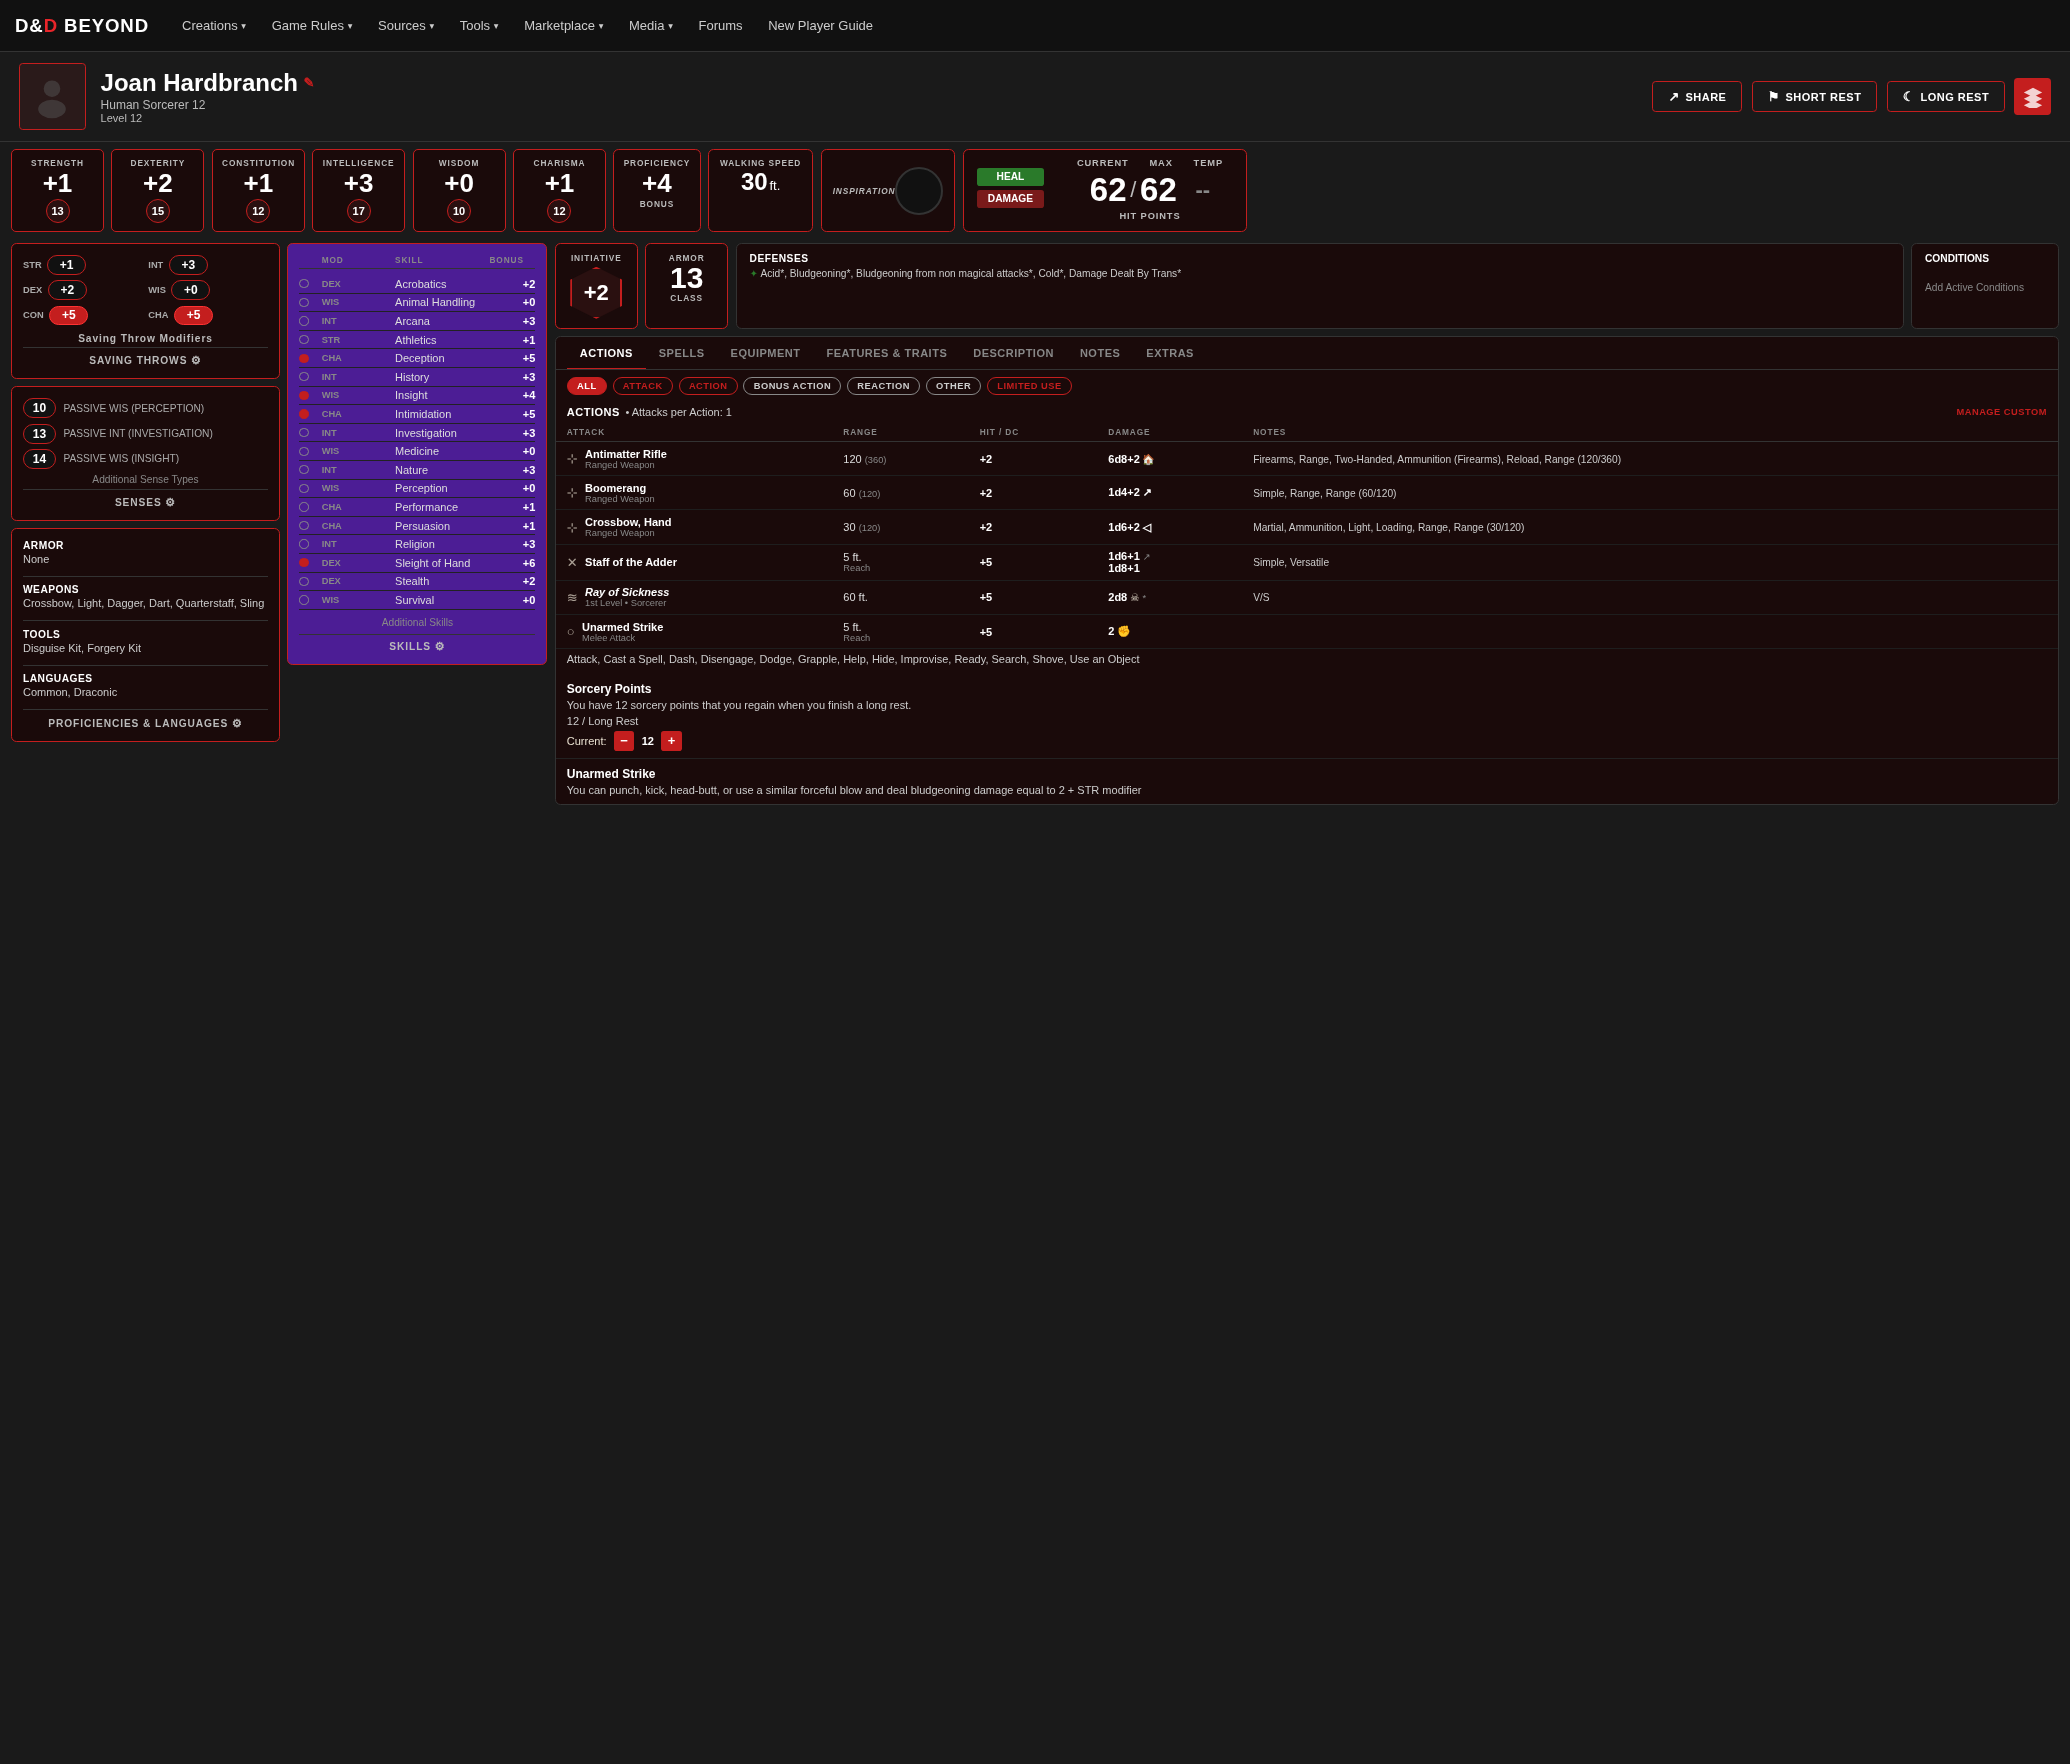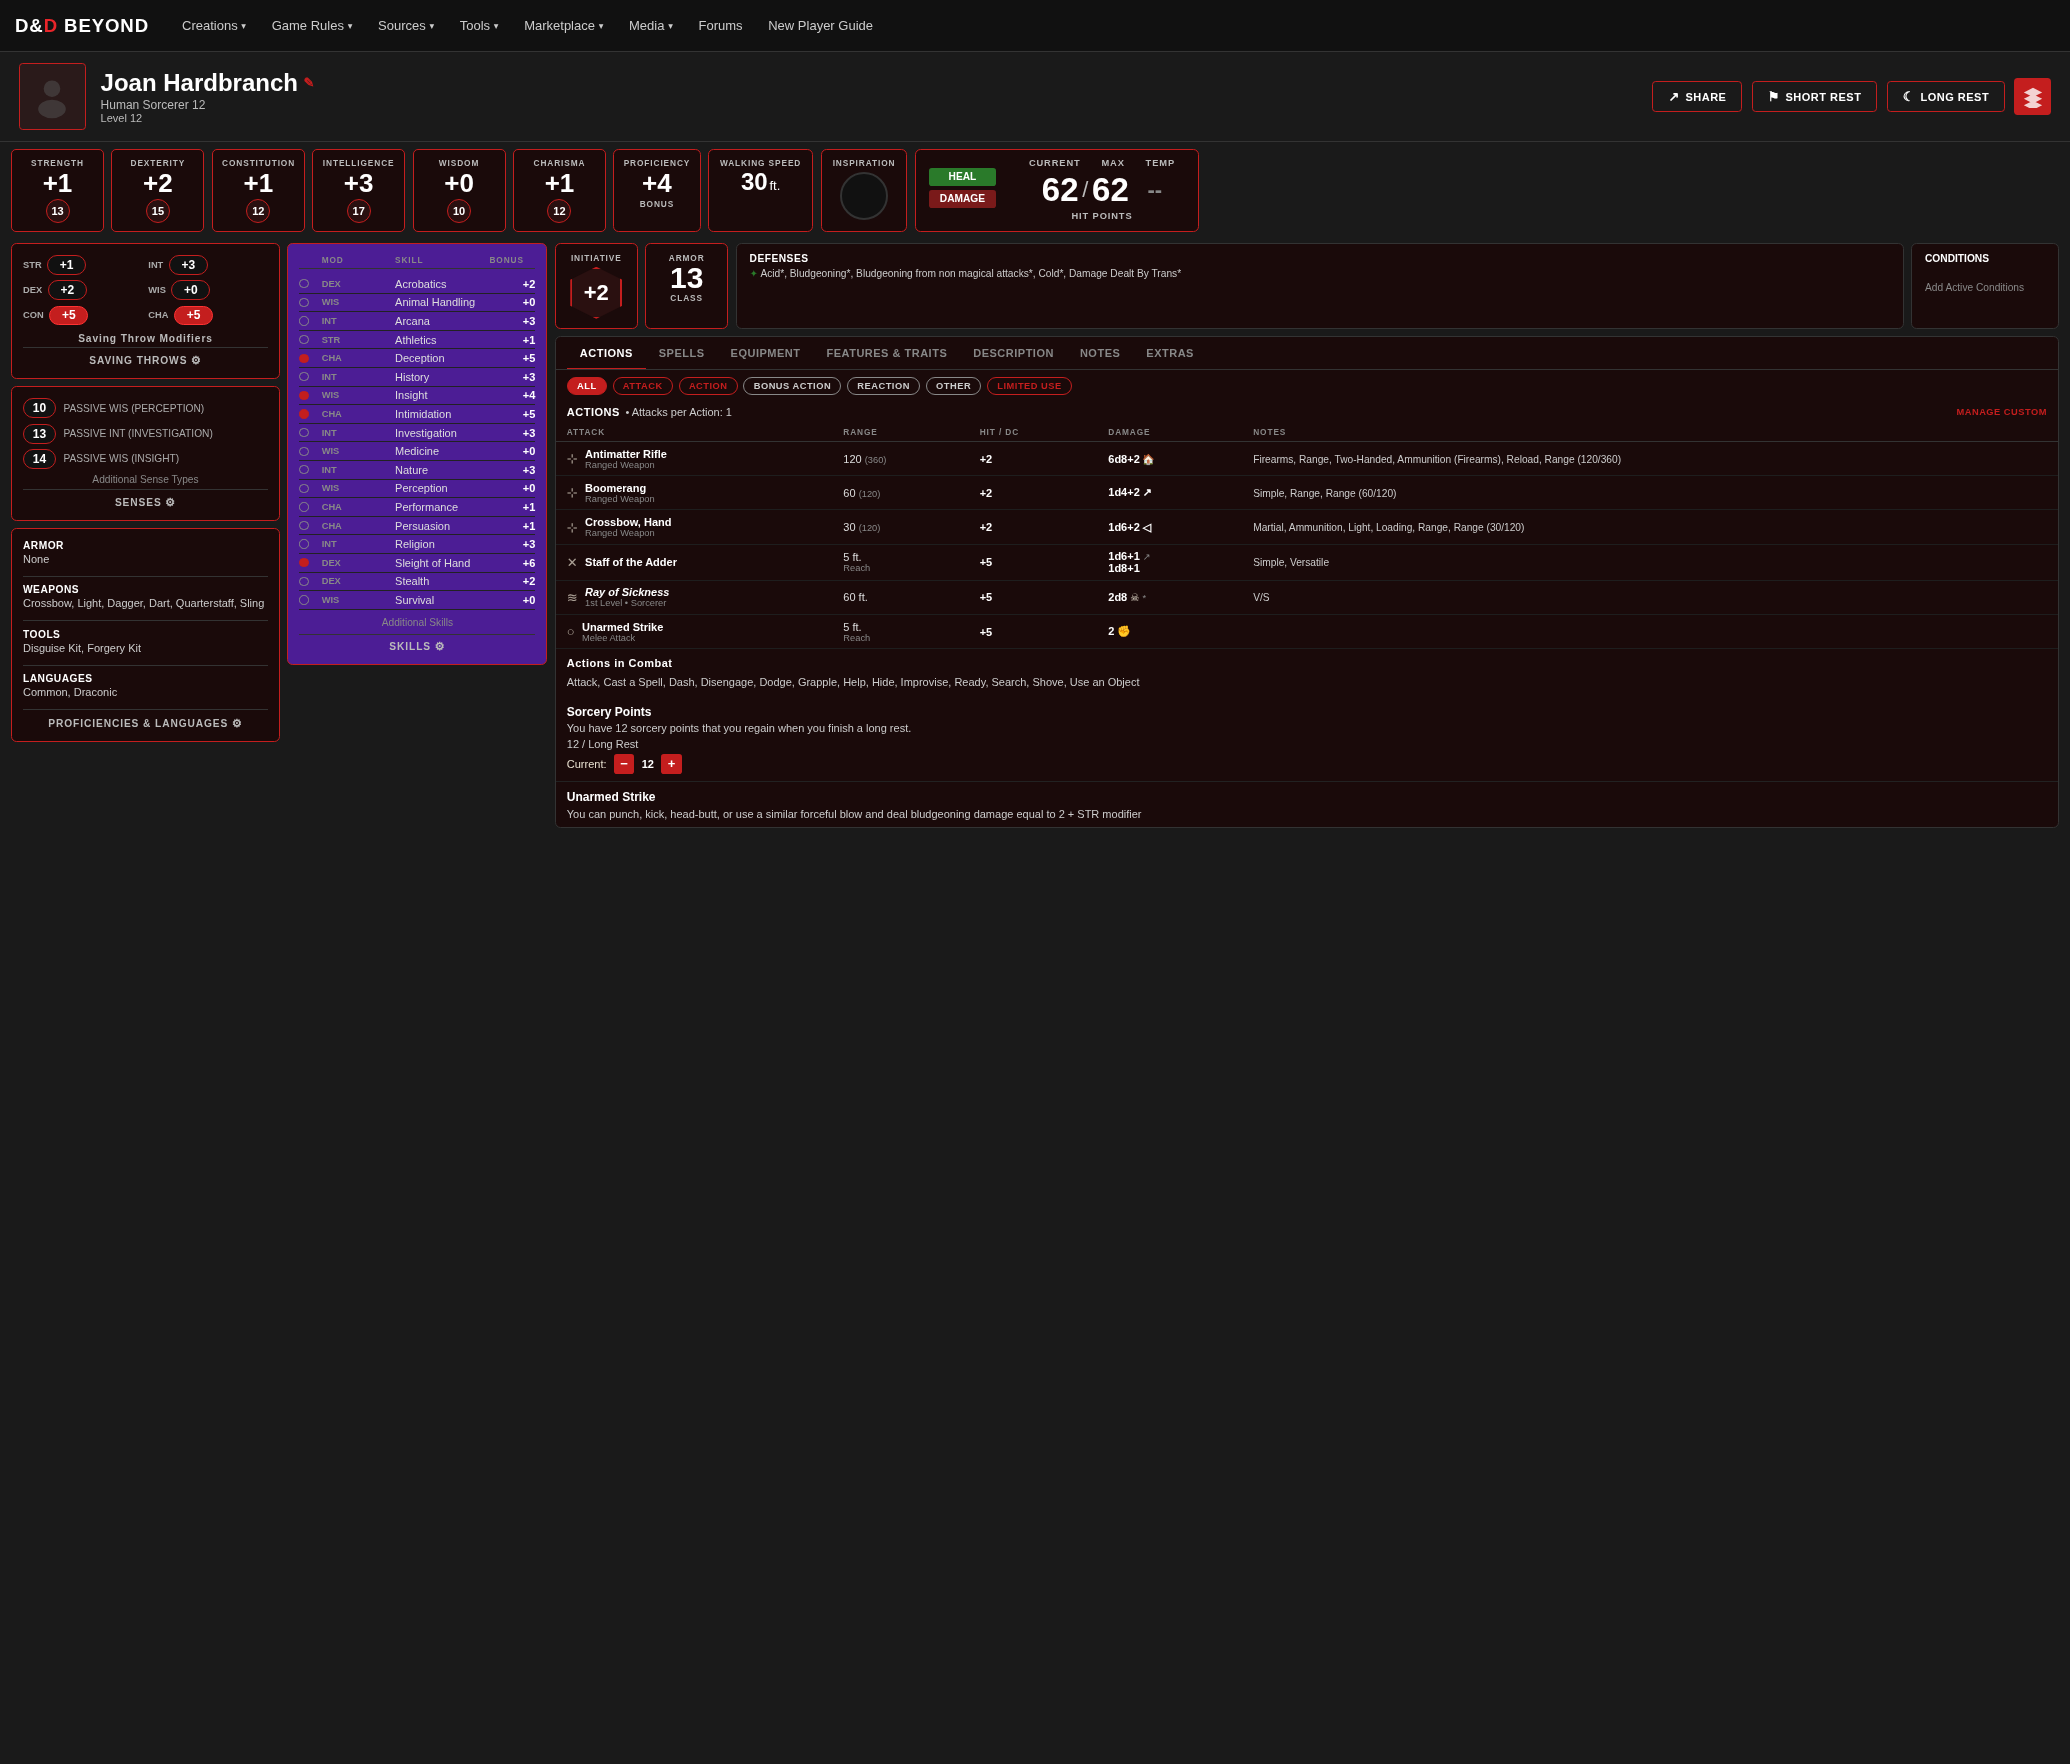--- a/index.html
+++ b/index.html
@@ -191,23 +191,24 @@
     .walking-label { font-size: 8.3px; color: #bbb; letter-spacing: 0.9px; font-weight: 700; }
 
     .inspiration-block {
       background: #1a0a0a;
       border: 1.9px solid #c41e1e;
       border-radius: 5.6px;
       padding: 7.4px 11px;
       text-align: center;
       min-width: 83px;
       display: flex;
-      flex-direction: column;
+      flex-direction: row;
       align-items: center;
       justify-content: center;
+      font-style: italic;
     }
     .insp-circle {
       width: 48px;
       height: 48px;
       border: 2.8px solid #333;
       border-radius: 50%;
       background: #111;
       margin: 3.7px auto;
     }
     .insp-label { font-size: 8.3px; color: #bbb; letter-spacing: 0.9px; font-weight: 700; }
@@ -1130,21 +1131,20 @@
             <td><span class="attack-bonus">+5</span></td>
             <td>
               <span class="attack-damage">2 </span>
               <span>✊</span>
             </td>
             <td><span class="attack-notes"></span></td>
           </tr>
         </tbody>
       </table>
 
-      <div class="section-header">Actions in Combat</div>
       <div class="combat-actions-text">Attack, Cast a Spell, Dash, Disengage, Dodge, Grapple, Help, Hide, Improvise, Ready, Search, Shove, Use an Object</div>
 
       <div class="sorcery-section">
         <div class="sorcery-title">Sorcery Points</div>
         <div class="sorcery-desc">You have 12 sorcery points that you regain when you finish a long rest.</div>
         <div class="sorcery-rest">12 / Long Rest</div>
         <div class="sorcery-current">
           <span>Current:</span>
           <button class="counter-btn minus">−</button>
           <span style="font-weight:700;color:#fff;">12</span>

